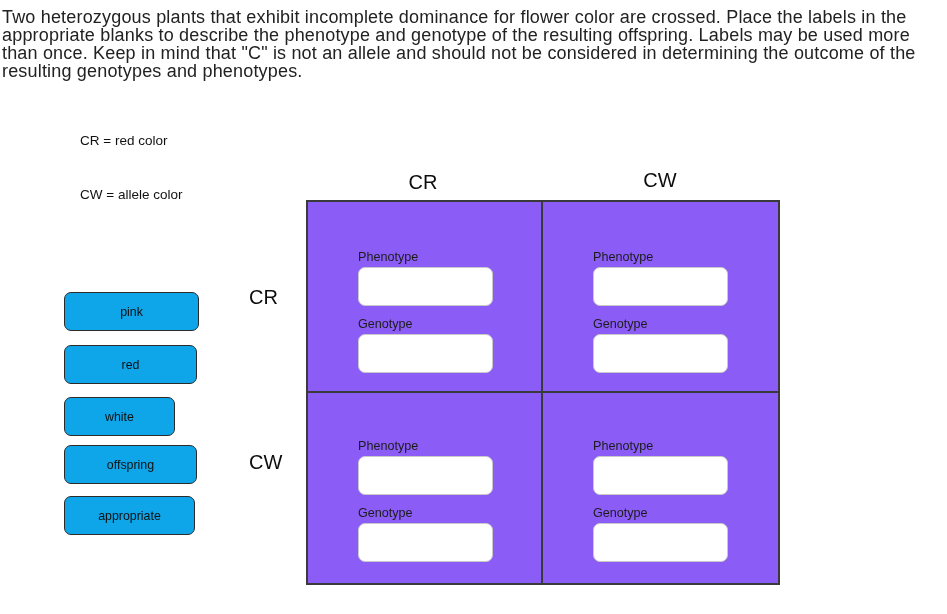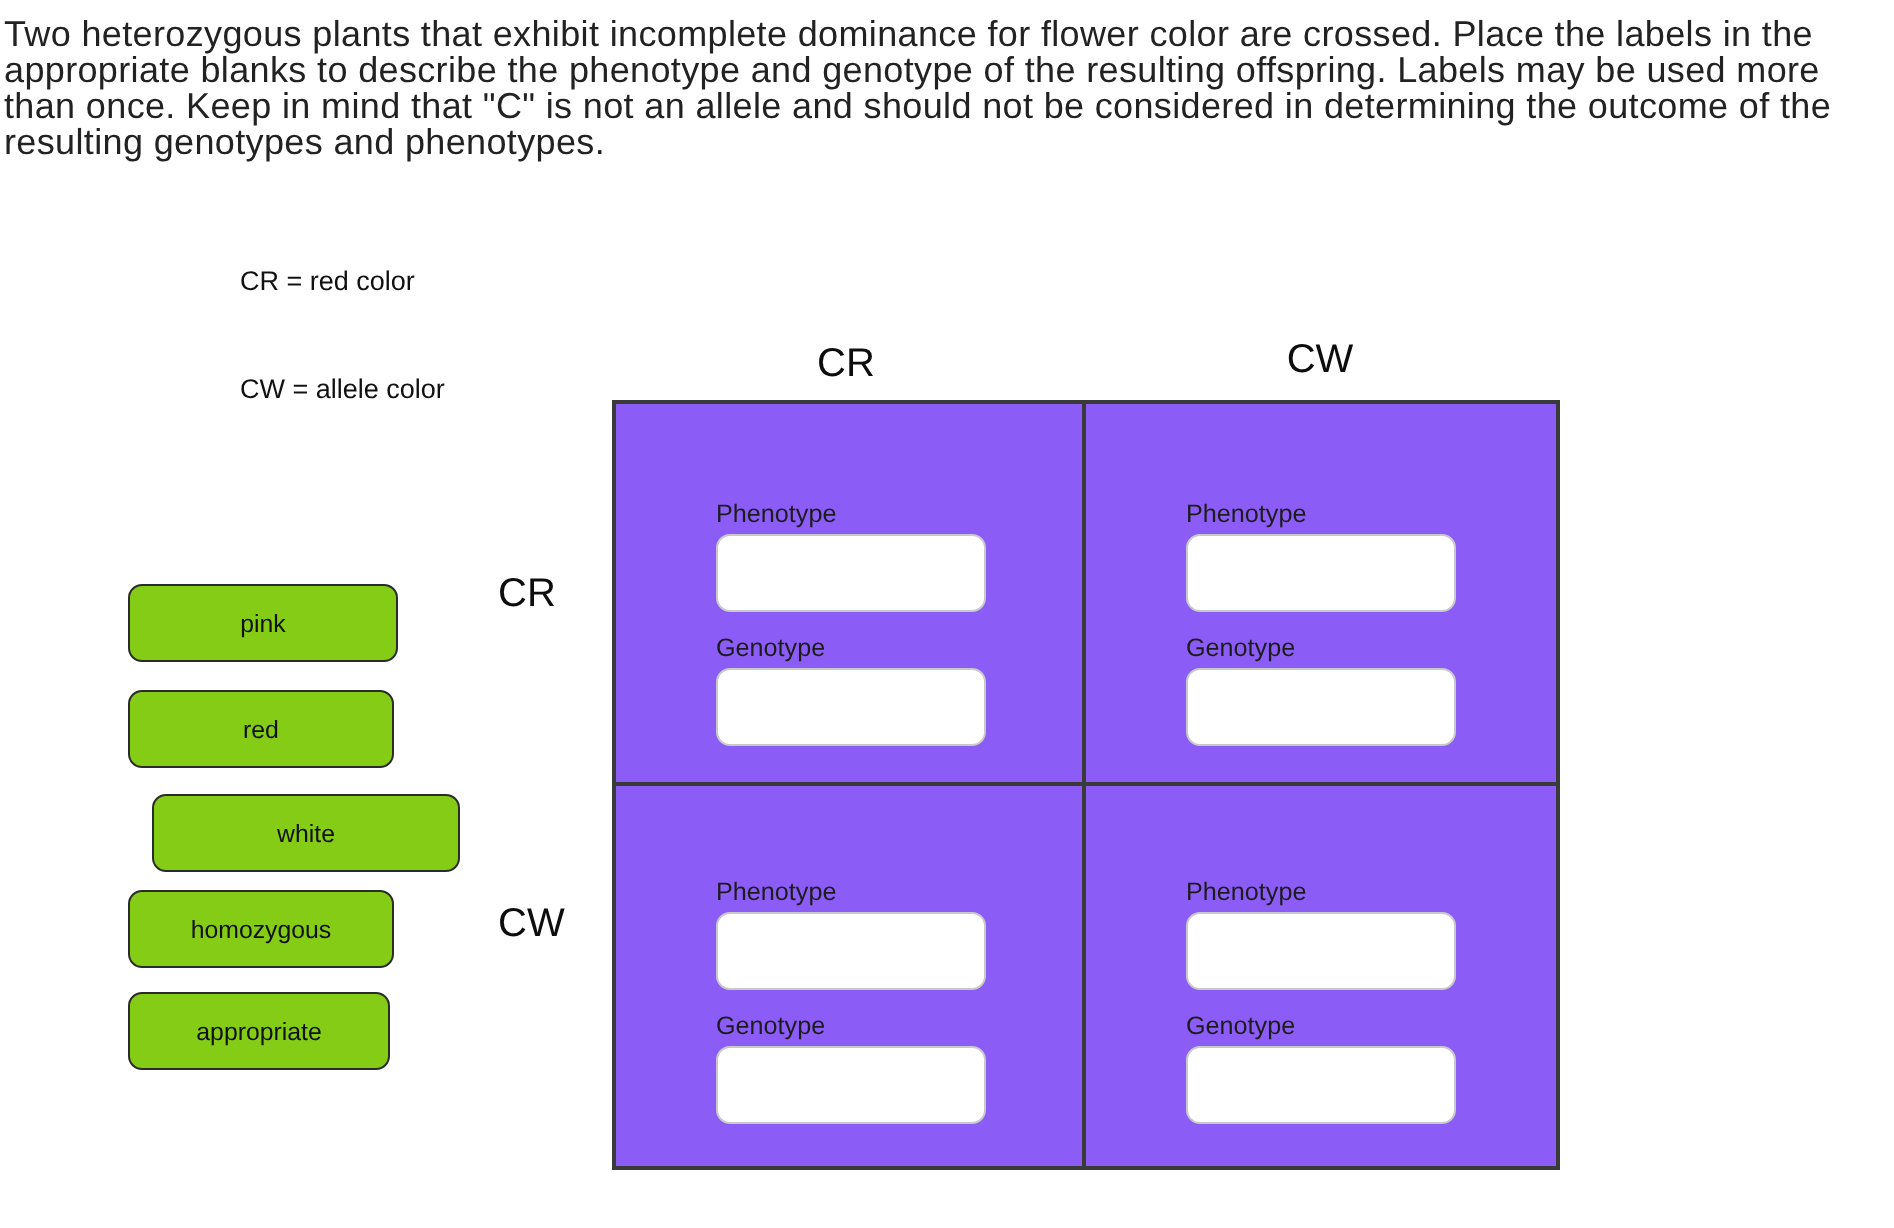--- a/index.html
+++ b/index.html
@@ -30,36 +30,35 @@
 
   
   #allele-key {
     position: absolute;
     left: 80px;
     top: 96px;
     font-size: 13.5px;
     line-height: 18px;
     color: #111111;
     white-space: pre;
-    margin-left: 40px;
   }
   #allele-key div { white-space: pre; }
 
   
   #label-bank {
     position: absolute;
     left: 64px;
     top: 292px;
   }
   .drag-label {
     position: absolute;
     height: 39px;
     border: 1px solid #2b2b2b;
     border-radius: 7px;
-    background: #84cc16;
+    background: #0ea5e9;
     box-sizing: border-box;
     display: flex;
     align-items: center;
     justify-content: center;
     font-size: 12.4px;
     color: #111111;
     cursor: move;
   }
 
   
@@ -128,22 +127,22 @@
 <div id="prompt">Two heterozygous plants that exhibit incomplete dominance for flower color are crossed. Place the labels in the appropriate blanks to describe the phenotype and genotype of the resulting offspring. Labels may be used more than once. Keep in mind that "C" is not an allele and should not be considered in determining the outcome of the resulting genotypes and phenotypes.</div>
 
 <div id="allele-key">
   <div>CR = red color</div>
   <div>CW = allele color</div>
 </div>
 
 <div id="label-bank">
   <div class="drag-label" style="left: 0px; top: 0px; width: 135px;">pink</div>
   <div class="drag-label" style="left: 0px; top: 53px; width: 133px;">red</div>
-  <div class="drag-label" style="left: 12px; top: 105px; width: 154px;">white</div>
-  <div class="drag-label" style="left: 0px; top: 153px; width: 133px;">homozygous</div>
+  <div class="drag-label" style="left: 0px; top: 105px; width: 111px;">white</div>
+  <div class="drag-label" style="left: 0px; top: 153px; width: 133px;">offspring</div>
   <div class="drag-label" style="left: 0px; top: 204px; width: 131px;">appropriate</div>
 </div>
 
 <div class="col-header" style="left: 306px; top: 170px; width: 234px;">CR</div>
 <div class="col-header" style="left: 540px; top: 168px; width: 240px;">CW</div>
 
 <div class="row-header" style="left: 249px; top: 285px;">CR</div>
 <div class="row-header" style="left: 249px; top: 450px;">CW</div>
 
 <div id="punnett">

